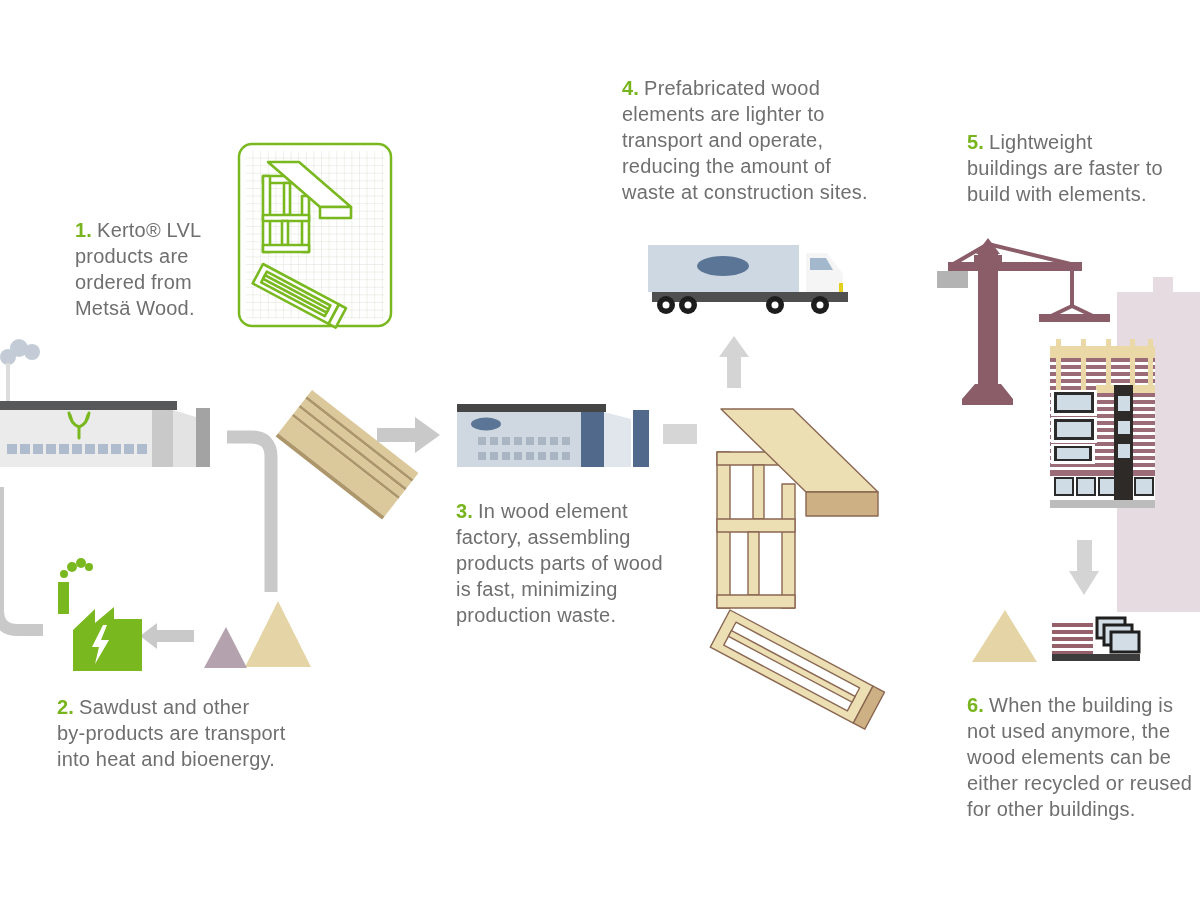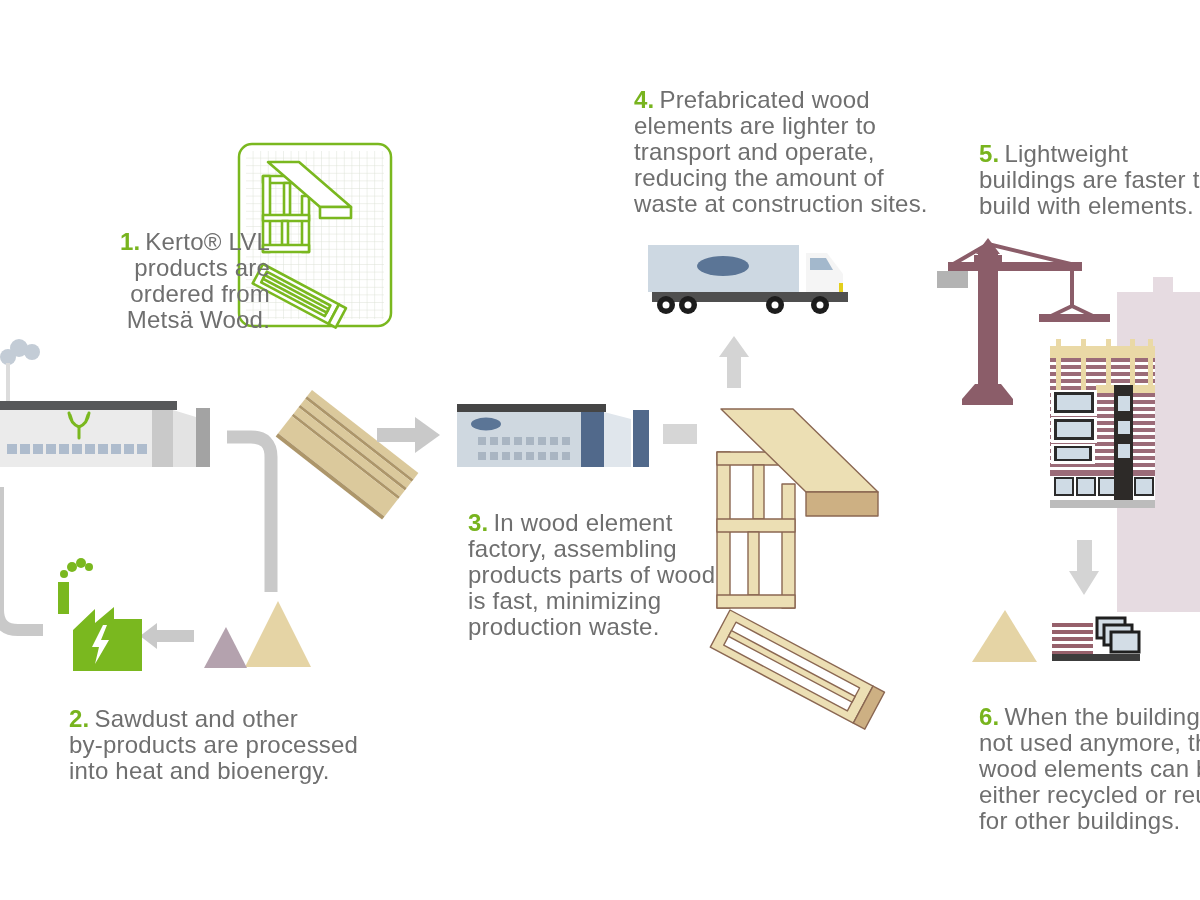--- a/index.html
+++ b/index.html
@@ -1,18 +1,18 @@
 <!DOCTYPE html>
 <html><head>
 <meta charset="utf-8">
 <style>
   html,body{margin:0;padding:0;background:#fff;}
   #canvas{position:relative;width:1200px;height:900px;background:#ffffff;overflow:hidden;
           font-family:"Liberation Sans", sans-serif;}
-  .step{position:absolute;margin:12px;font-size:24px;line-height:26px;color:#6f6f6f;
+  .step{position:absolute;margin:0;font-size:20px;line-height:26px;color:#6f6f6f;
         white-space:pre-line;letter-spacing:.2px;}
   .step .num{font-weight:bold;color:#78b41e;margin-right:5px;}
   #art{position:absolute;left:0;top:0;}
 </style>
 </head>
 <body>
 
 <div id="canvas">
 
 <svg id="art" width="1200" height="900" viewBox="0 0 1200 900">
@@ -274,27 +274,27 @@
     </g>
     <g fill="#d3dde6" stroke="#1f1f1f" stroke-width="3">
       <rect x="1097" y="618" width="28" height="20"></rect>
       <rect x="1104" y="625" width="28" height="20"></rect>
       <rect x="1111" y="632" width="28" height="20"></rect>
     </g>
     <rect x="1052" y="654" width="88" height="7" fill="#3c3c3c"></rect>
   </g>
 </svg>
 
-<p class="step" style="left:68px;top:217px;width:190px;text-align:right;"><span class="num">1.</span><span>Kerto® LVL
+<p class="step" style="left:75px;top:217px;width:190px;"><span class="num">1.</span><span>Kerto® LVL
 products are
 ordered from
 Metsä Wood.</span></p>
 
 <p class="step" style="left:57px;top:694px;width:290px;"><span class="num">2.</span><span>Sawdust and other
-by-products are processed
+by-products are transport
 into heat and bioenergy.</span></p>
 
 <p class="step" style="left:456px;top:498px;width:250px;"><span class="num">3.</span><span>In wood element
 factory, assembling
 products parts of wood
 is fast, minimizing
 production waste.</span></p>
 
 <p class="step" style="left:622px;top:75px;width:300px;"><span class="num">4.</span><span>Prefabricated wood
 elements are lighter to

